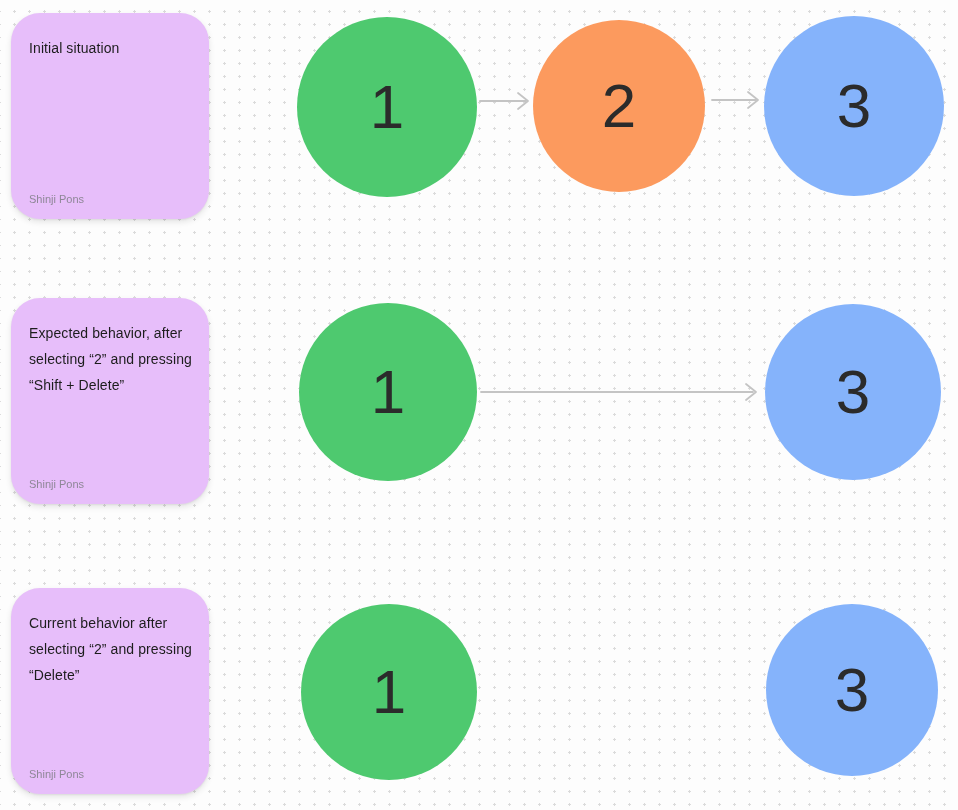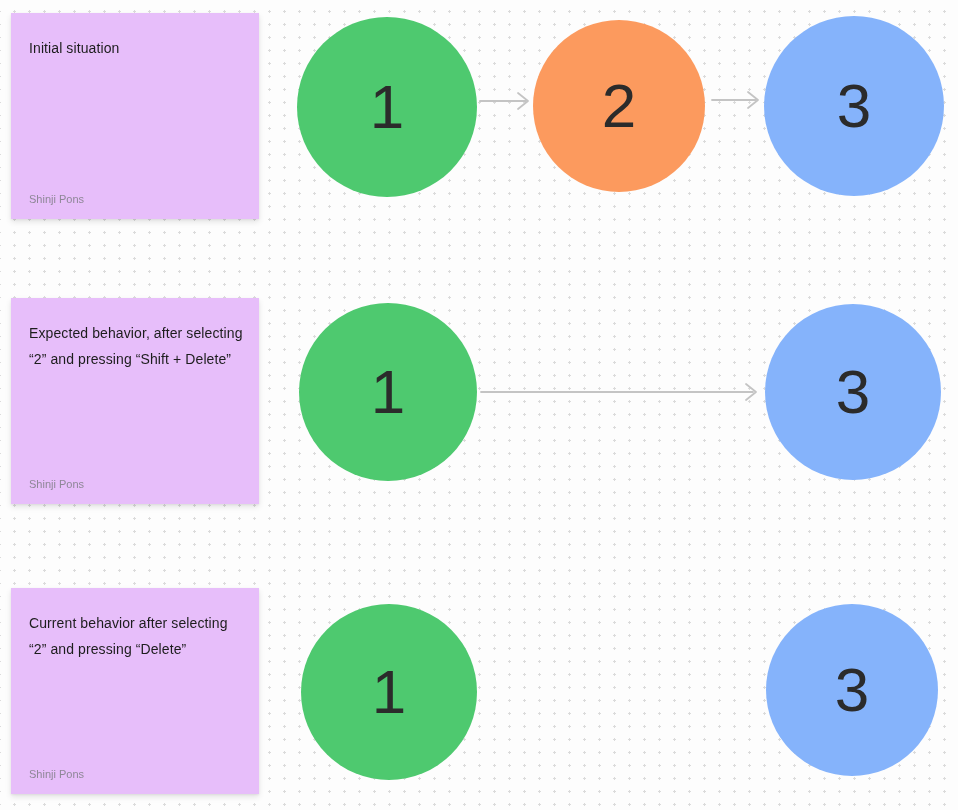--- a/index.html
+++ b/index.html
@@ -13,26 +13,27 @@
     height: 810px;
     overflow: hidden;
     background-color: #FDFDFD;
     background-image: radial-gradient(circle, #DBDBDB 1px, transparent 1.3px);
     background-size: 15px 13px;
     background-position: 7px 5px;
   }
   .sticky {
     position: absolute;
     left: 11px;
-    width: 248px;
+    width: 198px;
     height: 206px;
     background: #E7BEFA;
     box-shadow: 0 3px 6px rgba(0,0,0,0.10), 0 1px 2px rgba(0,0,0,0.06);
     box-sizing: border-box;
     padding: 22px 16px 16px 18px;
+    border-radius: 29px;
   }
   .sticky-title {
     font-size: 14px;
     line-height: 26px;
     color: #1D1D1D;
     font-weight: 500;
     letter-spacing: 0.1px;
   }
   .sticky-author {
     position: absolute;

